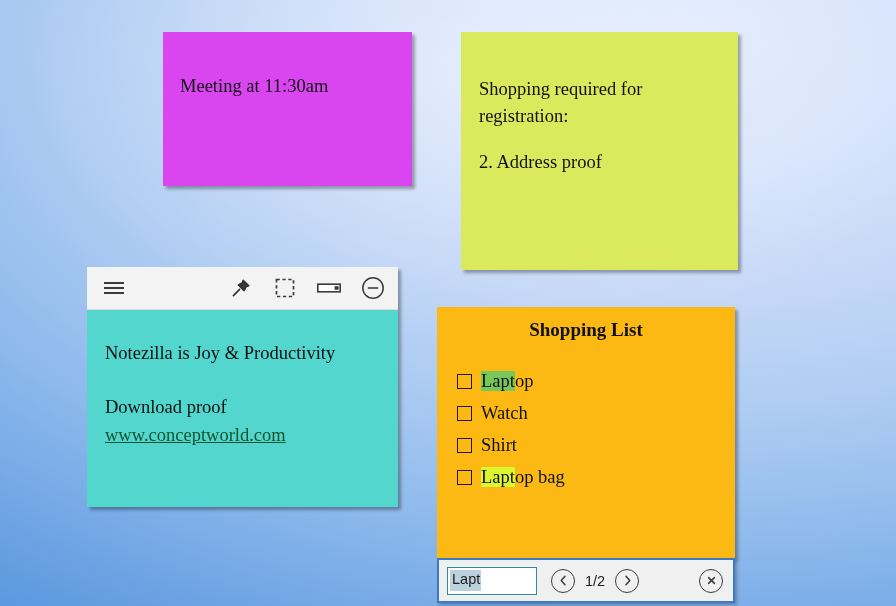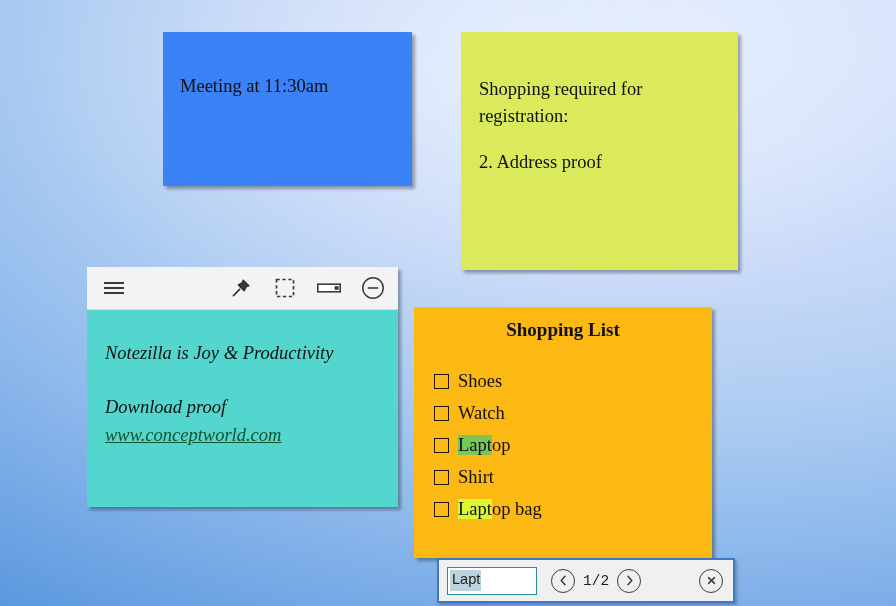--- a/index.html
+++ b/index.html
@@ -46,21 +46,21 @@
     height: 100%;
     overflow: hidden;
   }
 
   
   #note-meeting {
     left: 163px;
     top: 32px;
     width: 249px;
     height: 154px;
-    background: #3b82f6;
+    background: #d946ef;
   }
   #note-meeting .note-body {
     padding: 42px 0 0 17px;
   }
   #note-meeting .line {
     font-size: 18.5px;
     line-height: 1.38;
   }
 
   
@@ -118,36 +118,35 @@
     height: 26px;
     display: flex;
     align-items: center;
     justify-content: center;
     cursor: pointer;
   }
   .tb-btn svg { display: block; }
   #note-notezilla .note-text {
     flex: 1 1 auto;
     padding: 30px 0 0 18px;
-    font-style: italic;
   }
   #note-notezilla .line {
     font-size: 18.5px;
     line-height: 1.5;
   }
   #note-notezilla .blank { height: 26px; }
   .note-link {
     color: #14532d;
     text-decoration: underline;
     cursor: pointer;
   }
 
   
   #note-shopping {
-    left: 414px;
+    left: 437px;
     top: 307px;
     width: 298px;
     height: 251px;
     background: #fcb813;
   }
   #note-shopping .note-body {
     padding: 10px 0 0 0;
   }
   .shop-title {
     text-align: center;
@@ -209,21 +208,20 @@
     color: #1d1d1d;
     font-size: 14.5px;
     padding: 1px 1px 2px 2px;
     line-height: 1.2;
   }
   .nav-group {
     display: flex;
     align-items: center;
     gap: 8px;
     margin-left: 14px;
-    font-family: Liberation Mono, monospace;
   }
   .circ-btn {
     width: 22px;
     height: 22px;
     border-radius: 50%;
     border: 1.4px solid #3c3c3c;
     display: flex;
     align-items: center;
     justify-content: center;
     cursor: pointer;
@@ -313,33 +311,29 @@
     </div>
 
   </div>
 </div>
 
 <div class="note" id="note-shopping">
   <div class="note-body">
     <div class="shop-title">Shopping List</div>
     <div class="shop-items">
 
+
       <div class="shop-item">
         <span class="checkbox"></span>
-        <span>Shoes</span>
+        <span><span class="hl-prev">Lapt</span><span>op</span></span>
       </div>
 
       <div class="shop-item">
         <span class="checkbox"></span>
         <span>Watch</span>
-      </div>
-
-      <div class="shop-item">
-        <span class="checkbox"></span>
-        <span><span class="hl-prev">Lapt</span><span>op</span></span>
       </div>
 
       <div class="shop-item">
         <span class="checkbox"></span>
         <span>Shirt</span>
       </div>
 
       <div class="shop-item">
         <span class="checkbox"></span>
         <span><span class="hl-current">Lapt</span><span>op bag</span></span>

